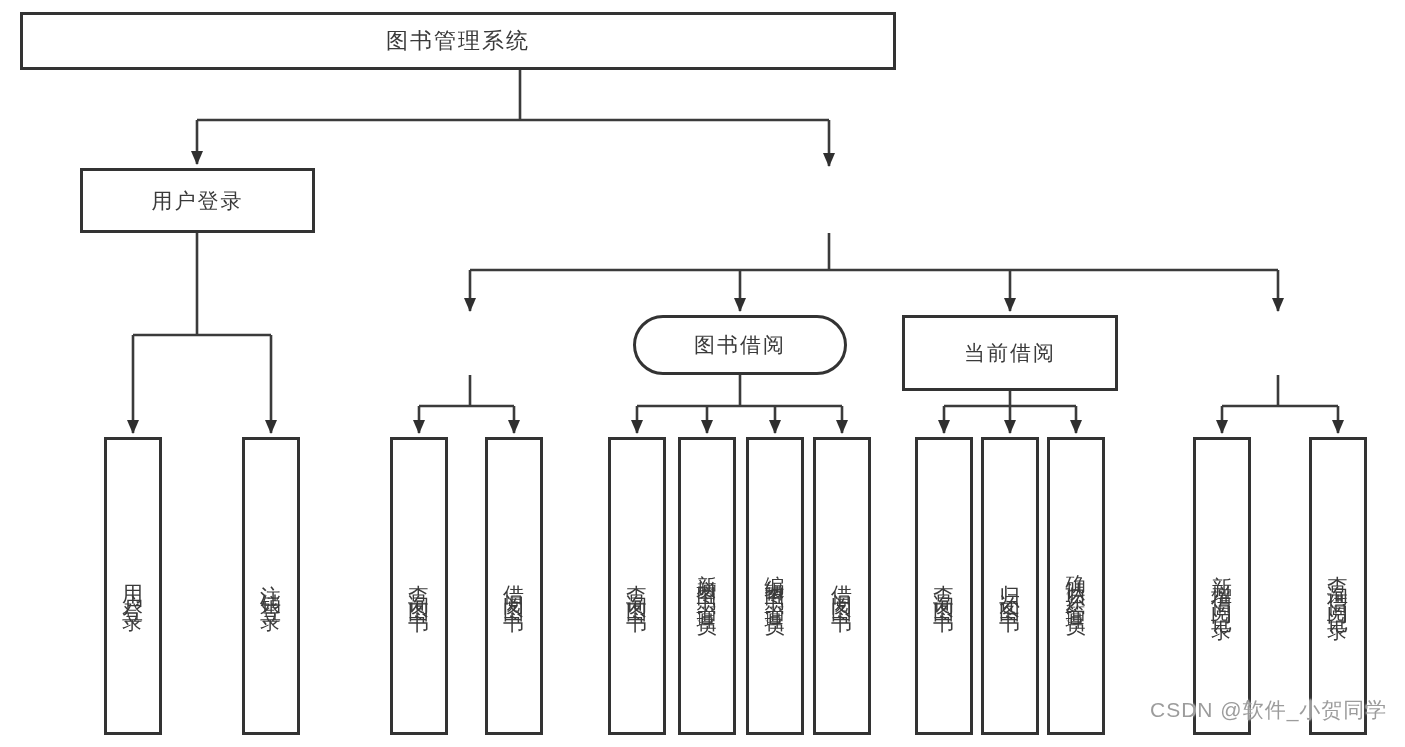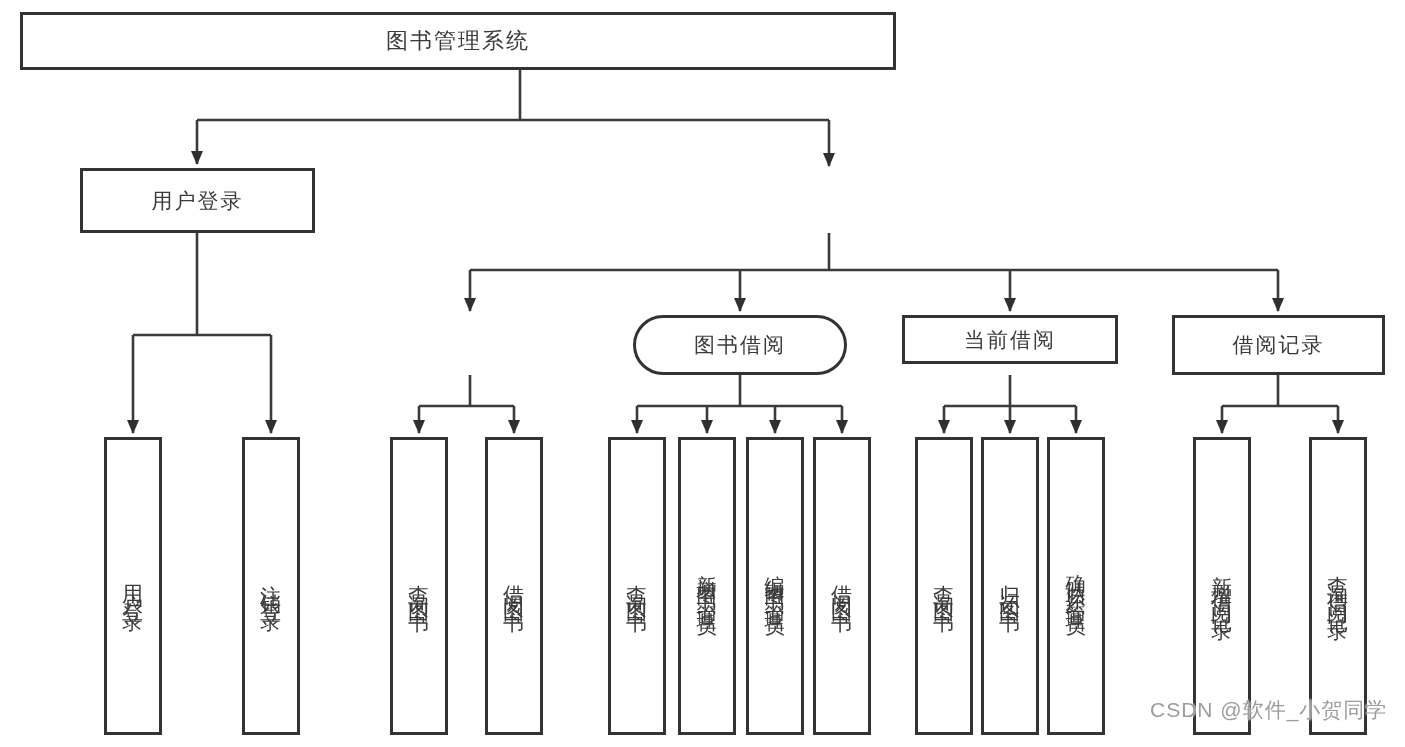--- a/index.html
+++ b/index.html
@@ -91,22 +91,21 @@
     <path class="wire" d="M1222,406 H1338"></path>
     <path class="wire" d="M1222,406 V433" marker-end="url(#arw)"></path>
     <path class="wire" d="M1338,406 V433" marker-end="url(#arw)"></path>
   </svg>
 
   <div class="node h-node root-node" style="left:20px;top:12px;width:876px;height:58px;">图书管理系统</div>
 
   <div class="node h-node" style="left:80px;top:168px;width:235px;height:65px;">用户登录</div>
 
   <div class="node h-node" style="left:633px;top:315px;width:214px;height:60px;border-radius:30px;">图书借阅</div>
-  <div class="node h-node" style="left:902px;top:315px;width:216px;height:49px;">当前借阅</div>
-  <div class="node h-node" style="left:1172px;top:315px;width:213px;height:60px;">借阅记录</div>
+  <div class="node h-node" style="left:902px;top:315px;width:216px;height:76px;">当前借阅</div>
 
   <div class="node v-node" style="left:104px;">用户登录</div>
   <div class="node v-node" style="left:242px;">注销登录</div>
 
   <div class="node v-node" style="left:390px;">查询图书</div>
   <div class="node v-node" style="left:485px;">借阅图书</div>
 
   <div class="node v-node" style="left:608px;">查询图书</div>
   <div class="node v-node long" style="left:678px;">新增图书（管理员）</div>
   <div class="node v-node long" style="left:746px;">编辑图书（管理员）</div>

